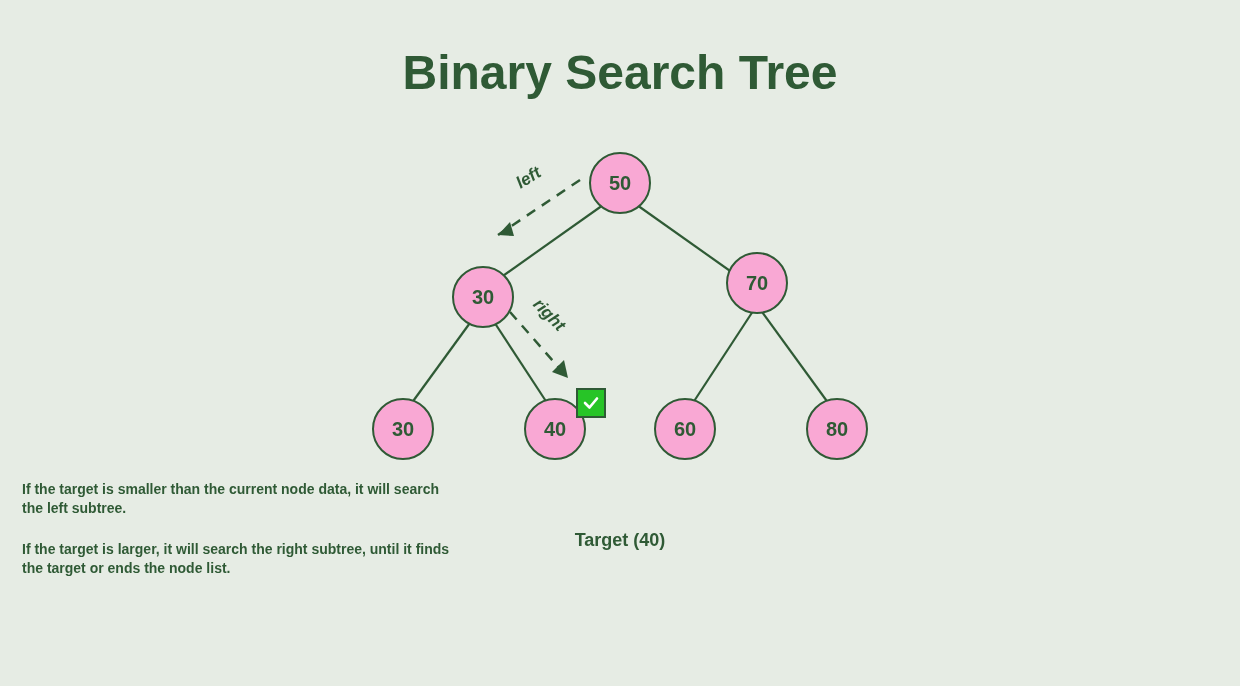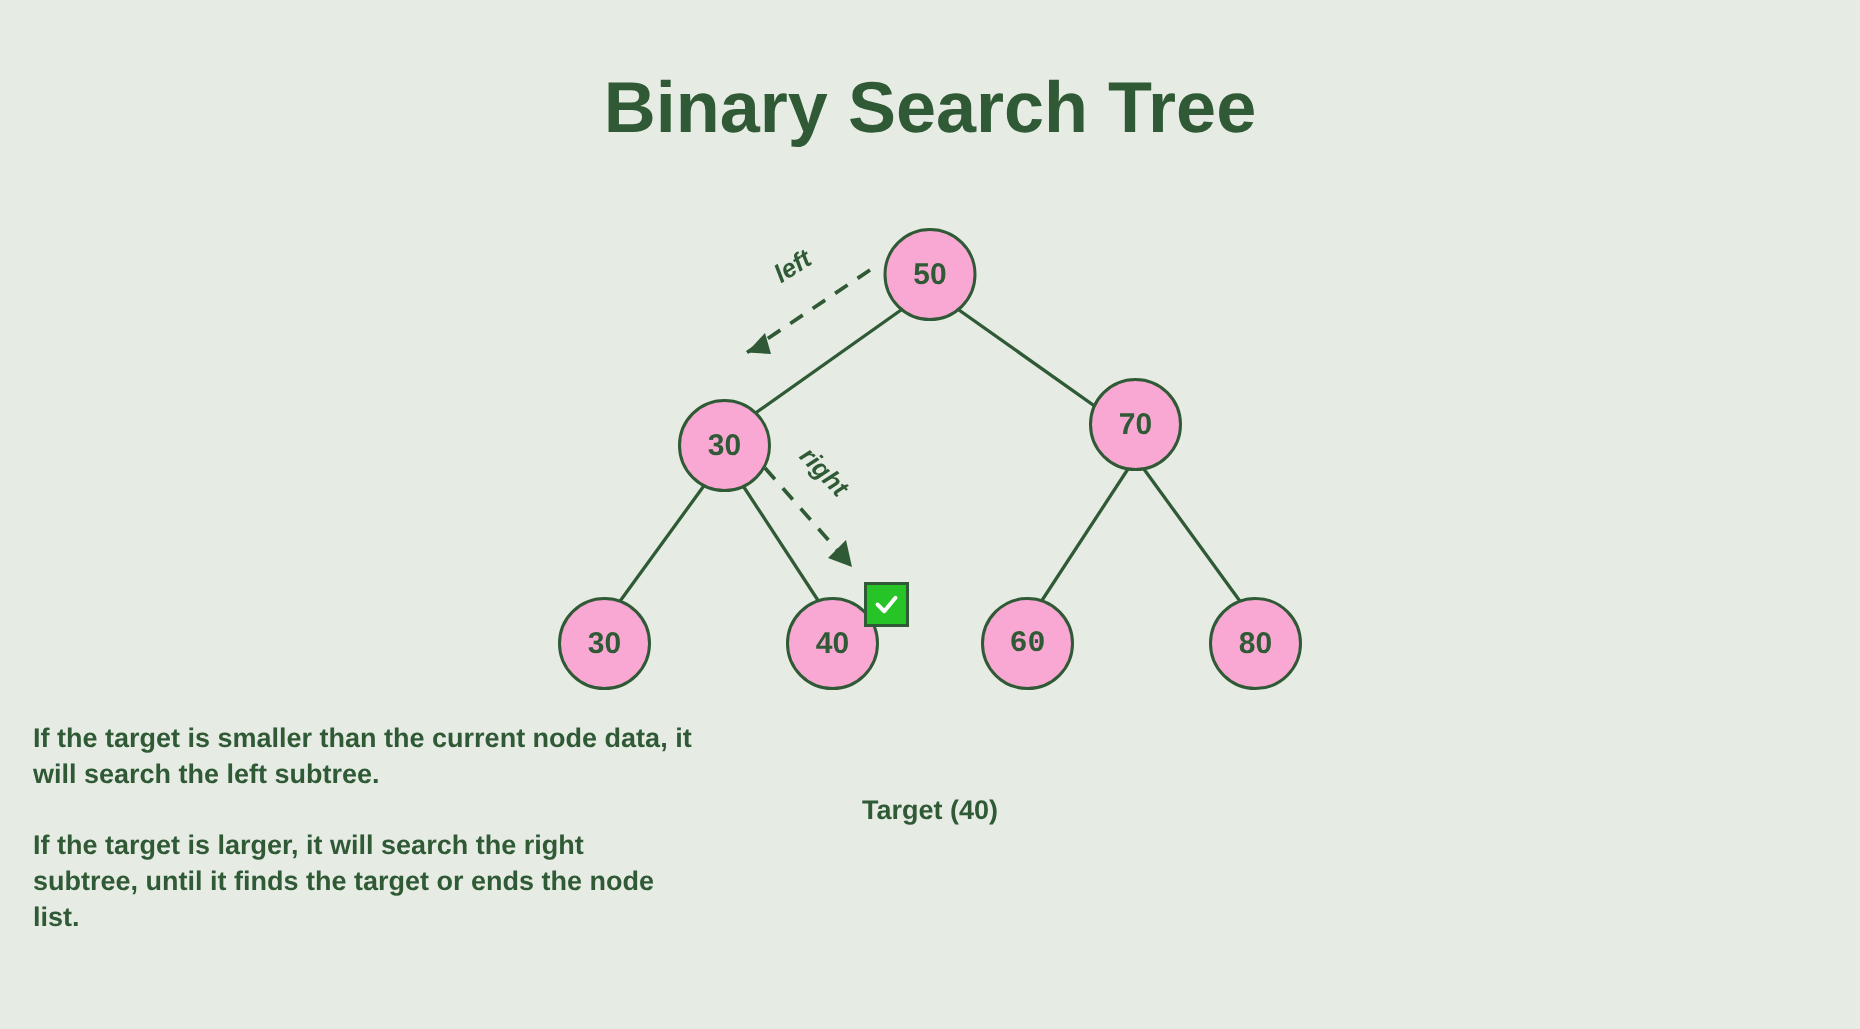--- a/index.html
+++ b/index.html
@@ -78,21 +78,21 @@
     width: 100%;
     text-align: center;
     font-size: 18px;
     font-weight: 600;
   }
   .explain {
     position: absolute;
     left: 22px;
     top: 480px;
     width: 440px;
-    font-size: 18px;
+    font-size: 14px;
     font-weight: 600;
     line-height: 1.35;
   }
   .explain p { margin: 0 0 22px 0; }
 </style>
 </head>
 <body>
 
 <div class="title">Binary Search Tree</div>
 
@@ -114,21 +114,21 @@
   </svg>
 
   <div class="edge-label" style="left:186px; top:28px; transform:rotate(-32deg);">left</div>
   <div class="edge-label" style="left:200px; top:165px; transform:rotate(46deg);">right</div>
 
   <div class="node" style="left:259px; top:12px;">50</div>
   <div class="node" style="left:122px; top:126px;">30</div>
   <div class="node" style="left:396px; top:112px;">70</div>
   <div class="node" style="left:42px;  top:258px;">30</div>
   <div class="node" style="left:194px; top:258px;">40</div>
-  <div class="node" style="left:324px; top:258px;font-family:Liberation Mono, monospace;">60</div>
+  <div class="node" style="left:324px; top:258px;">60</div>
   <div class="node" style="left:476px; top:258px;text-align:center;">80</div>
 
   <div class="checkmark-box" style="left:246px; top:248px;">
     <svg viewBox="0 0 24 24">
       <path d="M4 12 L10 18 L20 6" stroke="#ffffff" stroke-width="3.5" fill="none" stroke-linecap="round" stroke-linejoin="round"></path>
     </svg>
   </div>
 </div>
 
 <div class="target-label">Target (40)</div>

